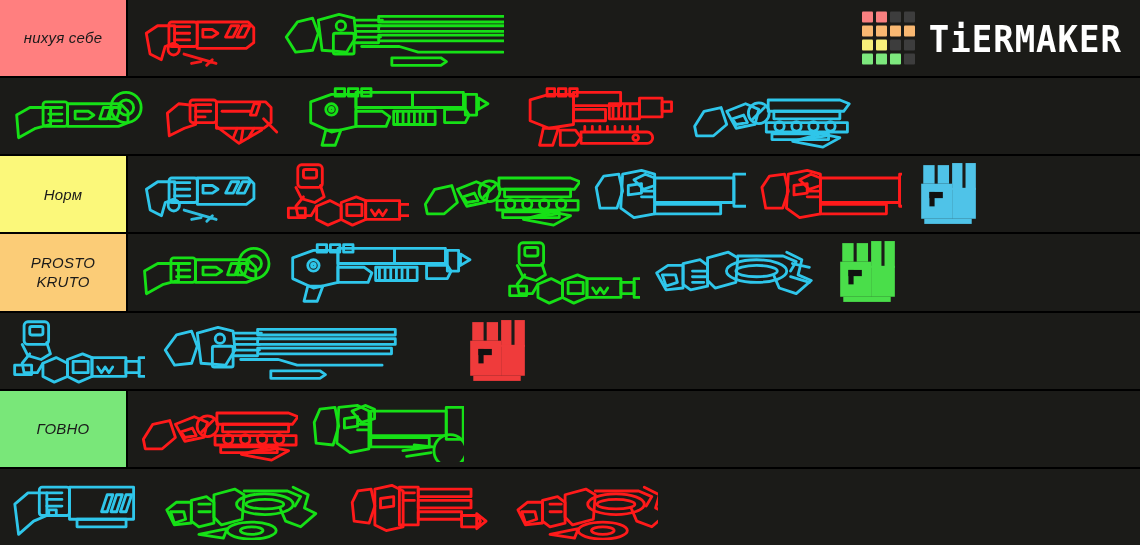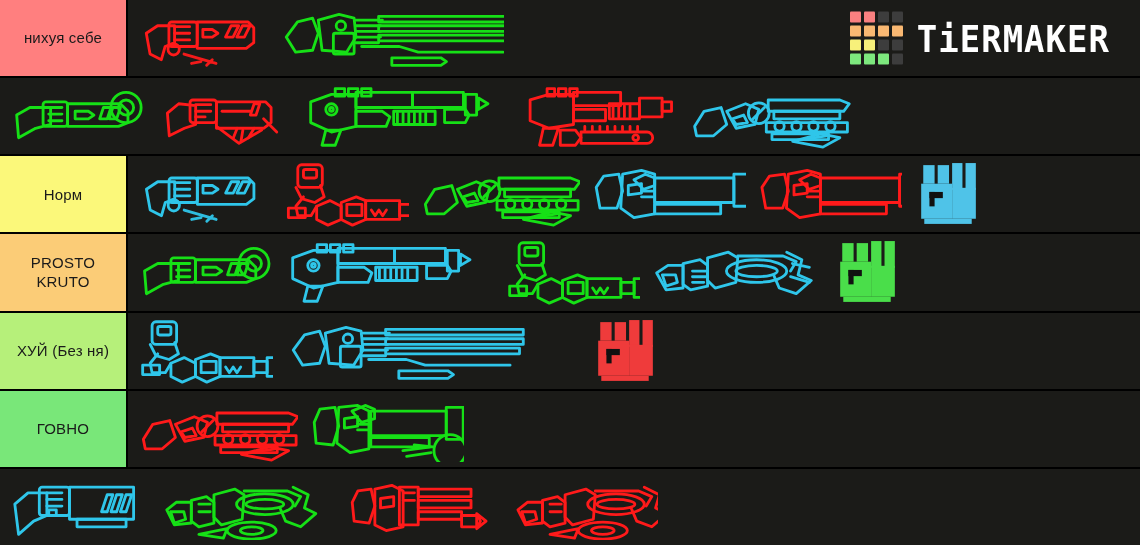--- a/index.html
+++ b/index.html
@@ -15,38 +15,39 @@
     width:128px;min-width:128px;
     display:flex;align-items:center;justify-content:center;
     text-align:center;
     color:#1a1a1a;
     font-size:15px;line-height:1.3;
     padding:2px 4px;
     box-sizing:border-box;
     border-right:2px solid #000;
     word-break:break-word;
     letter-spacing:.2px;
+    font-style:italic;
   }
   .tier-items{
     flex:1;display:flex;align-items:center;
     gap:0px;padding:0 2px;
     background:#1b1b18;
     overflow:hidden;
   }
   .item{
     height:100%;
     display:flex;align-items:center;justify-content:center;
     flex:0 0 auto;
     padding:0 3px;
     box-sizing:border-box;
   }
   .item svg{display:block;}
   
   .watermark{
-    position:absolute;right:30px;top:50%;transform:translateY(-50%);
+    position:absolute;right:18px;top:50%;transform:translateY(-50%);
     display:flex;align-items:center;gap:14px;pointer-events:none;
   }
   .wm-grid{display:grid;grid-template-columns:repeat(4,11px);grid-template-rows:repeat(4,11px);gap:3px;}
   .wm-cell{width:11px;height:11px;border-radius:1px;}
   .wm-text{
     color:#fff;font-size:34px;font-weight:bold;
     letter-spacing:1px;
     font-family:"DejaVu Sans Mono","Liberation Mono",monospace;
     transform:scaleY(1.12);
   }
@@ -407,21 +408,20 @@
         </g>
         <g fill="#111">
           <rect x="14" y="30" width="13" height="6"></rect>
           <rect x="14" y="30" width="5" height="14"></rect>
         </g>
       </svg>
         </div>
       </div>
     </div>
     <div class="tier-row">
-      <div class="tier-label" style="background: rgb(182, 240, 122);">ХУЙ (Без ня)</div>
       <div class="tier-items">
         <div class="item">
           <svg width="140" height="66" viewBox="0 0 140 70" preserveAspectRatio="xMidYMid meet">
         <g stroke="#2fc6ea" fill="none" stroke-width="3" stroke-linejoin="round" stroke-linecap="round">
           <rect x="16" y="4" width="26" height="24" rx="4"></rect>
           <rect x="22" y="9" width="14" height="9" rx="2"></rect>
           <path d="M14 28 l6 12 l14 4 l10 -6 l-4 -12"></path>
           <path d="M22 38 l-8 10 l2 10 h14 l6 -10"></path>
           <path d="M6 50 h18 v10 H6 Z"></path>
           <path d="M36 48 l14 -6 l12 6 v14 l-14 6 l-12 -6 Z"></path>

